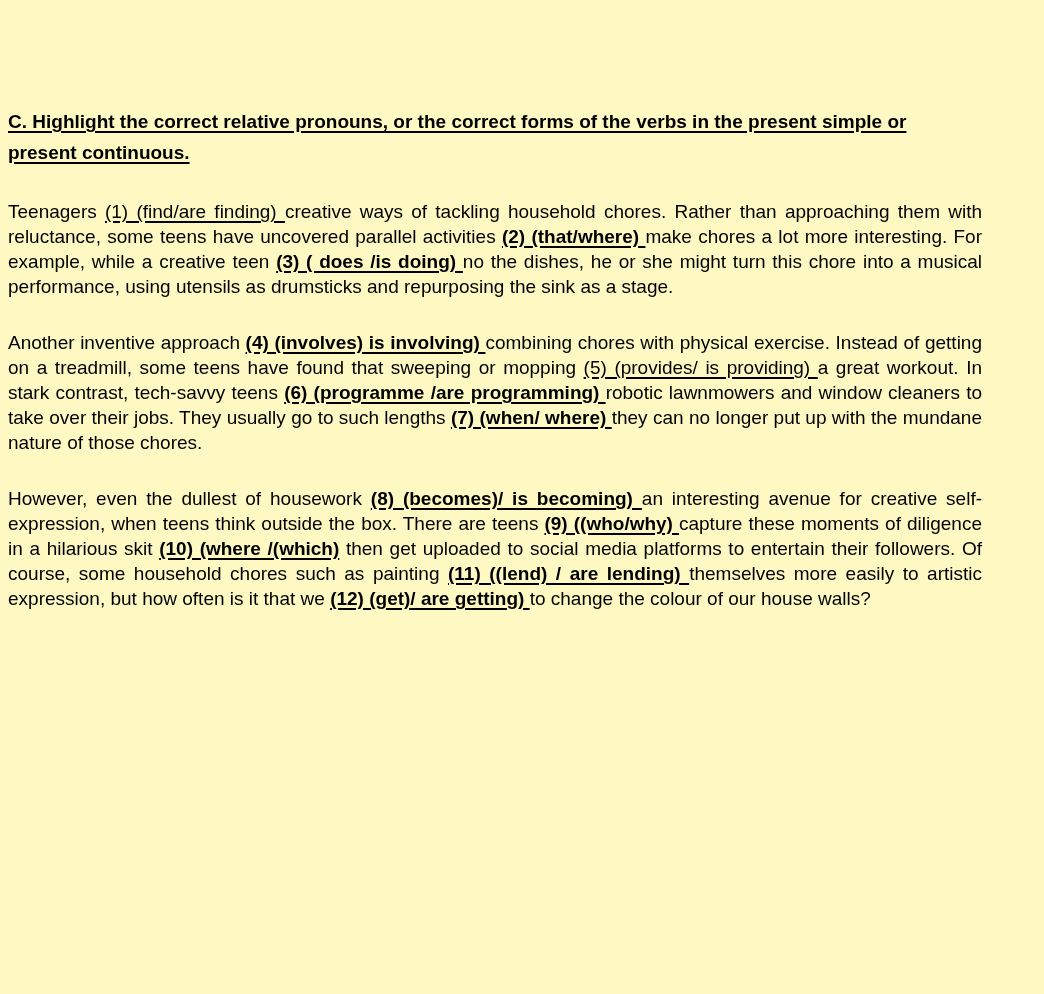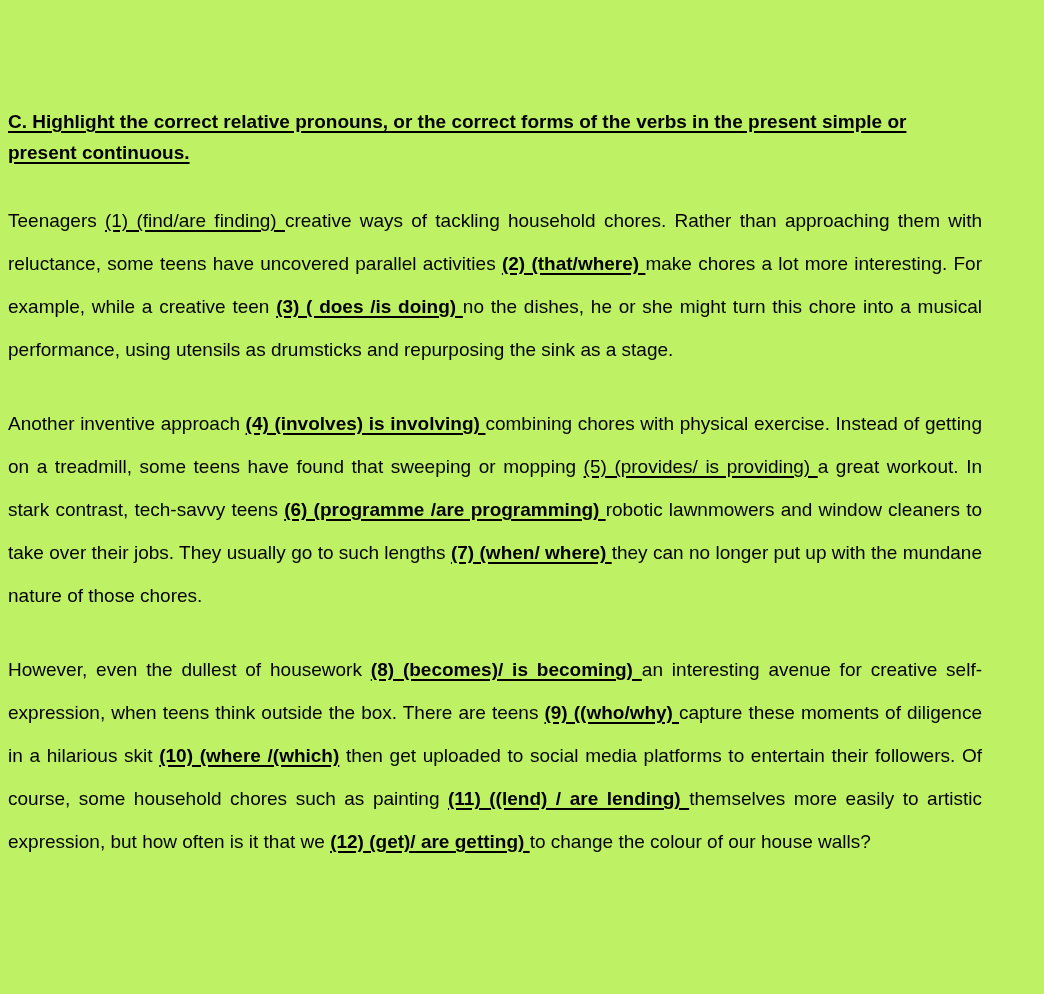--- a/index.html
+++ b/index.html
@@ -8,35 +8,35 @@
     width: 1044px;
     height: 994px;
     font-family: "Liberation Sans", sans-serif;
     color: #000000;
     overflow: hidden;
   }
   .page {
     width: 1044px;
     height: 994px;
     padding: 106px 62px 20px 8px;
-    background: #bef264;
+    background: #fef9c3;
   }
   .heading {
     font-size: 19px;
     font-weight: bold;
     line-height: 31px;
     max-width: 928px;
     text-decoration: underline;
     text-decoration-thickness: 2px;
     text-underline-offset: 3px;
     margin: 0 0 31px 0;
   }
   .body-text p {
     font-size: 19px;
-    line-height: 43px;
+    line-height: 25px;
     text-align: justify;
     margin: 0 0 31px 0;
   }
   .body-text p:last-child { margin-bottom: 0; }
   .run-n { font-weight: normal; text-decoration: none; }
   .run-u {
     font-weight: normal;
     text-decoration: underline;
     text-decoration-thickness: 1.5px;
     text-underline-offset: 3px;

